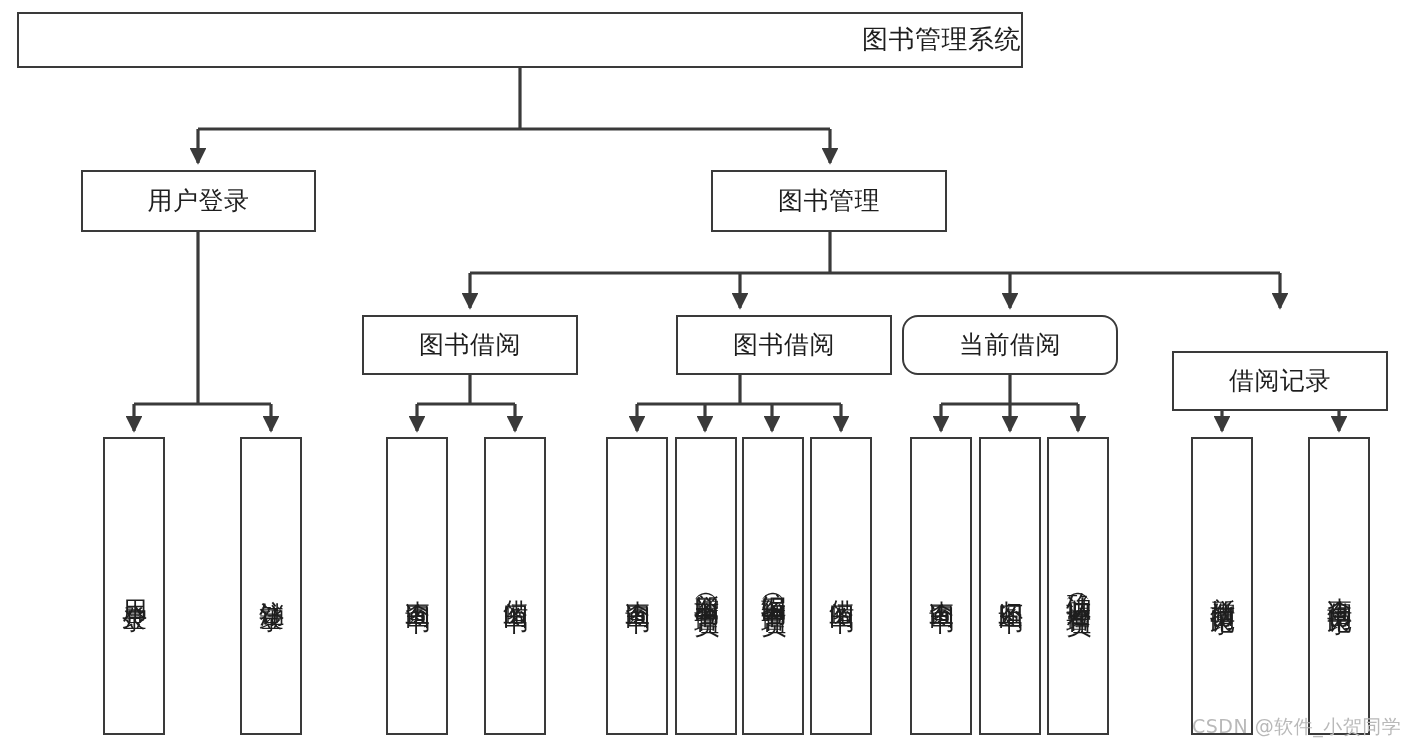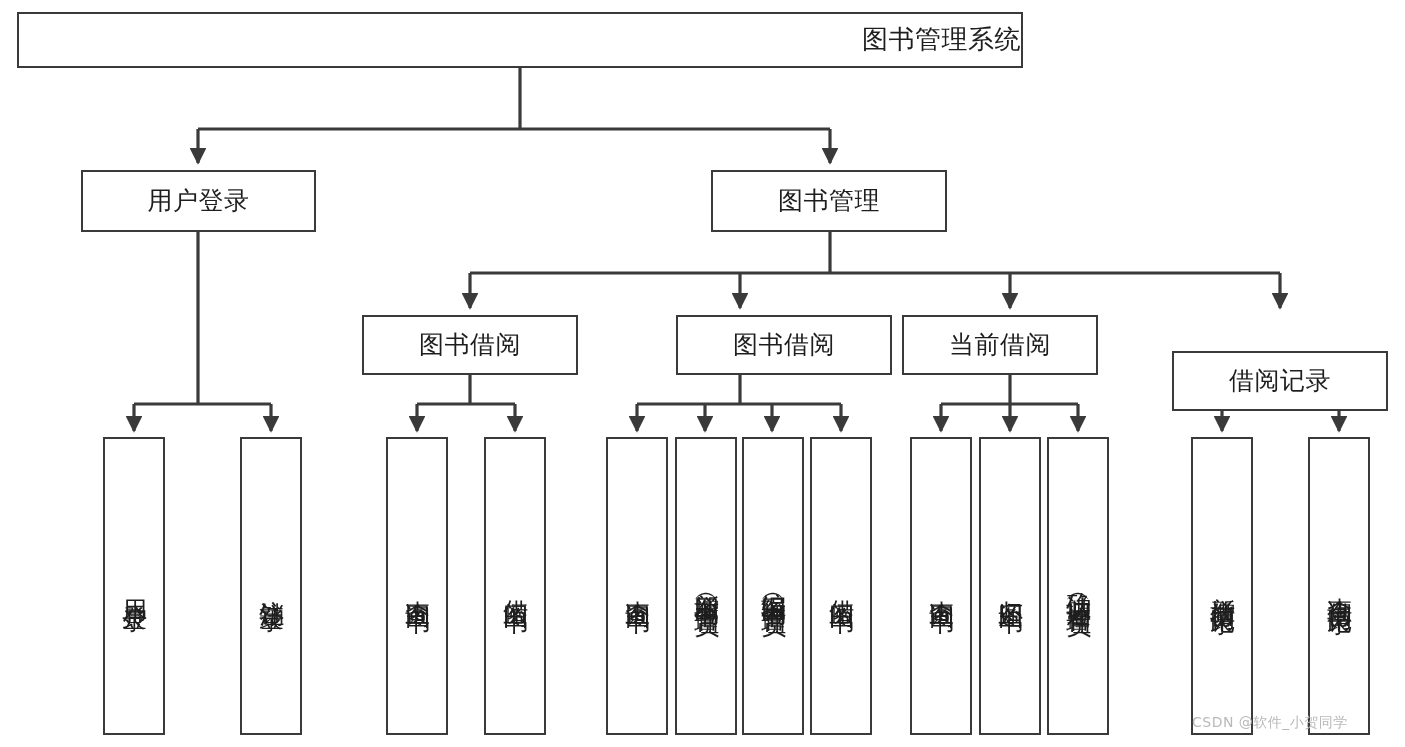--- a/index.html
+++ b/index.html
@@ -53,21 +53,21 @@
     letter-spacing: 3px;
     white-space: normal;
   }
   .node.root .node-label {
     font-size: 26px;
   }
   .watermark {
     position: absolute;
     left: 1192px;
     top: 714px;
-    font-size: 14px;
+    font-size: 19px;
     color: #b9b9b9;
     letter-spacing: 0.5px;
     white-space: nowrap;
     z-index: 5;
     font-family: "DejaVu Sans", "Liberation Sans", sans-serif;
   }
 </style>
 </head>
 <body>
 
@@ -133,21 +133,21 @@
   <div class="node" style="left:711px; top:170px; width:236px; height:62px;">
     <span class="node-label">图书管理</span>
   </div>
 
   <div class="node" style="left:362px; top:315px; width:216px; height:60px;">
     <span class="node-label">图书借阅</span>
   </div>
   <div class="node" style="left:632px; top:315px; width:216px; height:60px;margin-left:44px;">
     <span class="node-label">图书借阅</span>
   </div>
-  <div class="node" style="left:902px; top:315px; width:196px; height:60px;">
+  <div class="node" style="left:902px; top:315px; width:216px; height:60px;border-radius:16px;">
     <span class="node-label">当前借阅</span>
   </div>
   <div class="node" style="left:1172px; top:315px; width:216px; height:60px;margin-top:36px;">
     <span class="node-label">借阅记录</span>
   </div>
 
   <div class="node leaf" style="left:103px; top:437px; width:62px; height:298px;">
     <span class="node-label">用户登录</span>
   </div>
   <div class="node leaf" style="left:240px; top:437px; width:62px; height:298px;">

